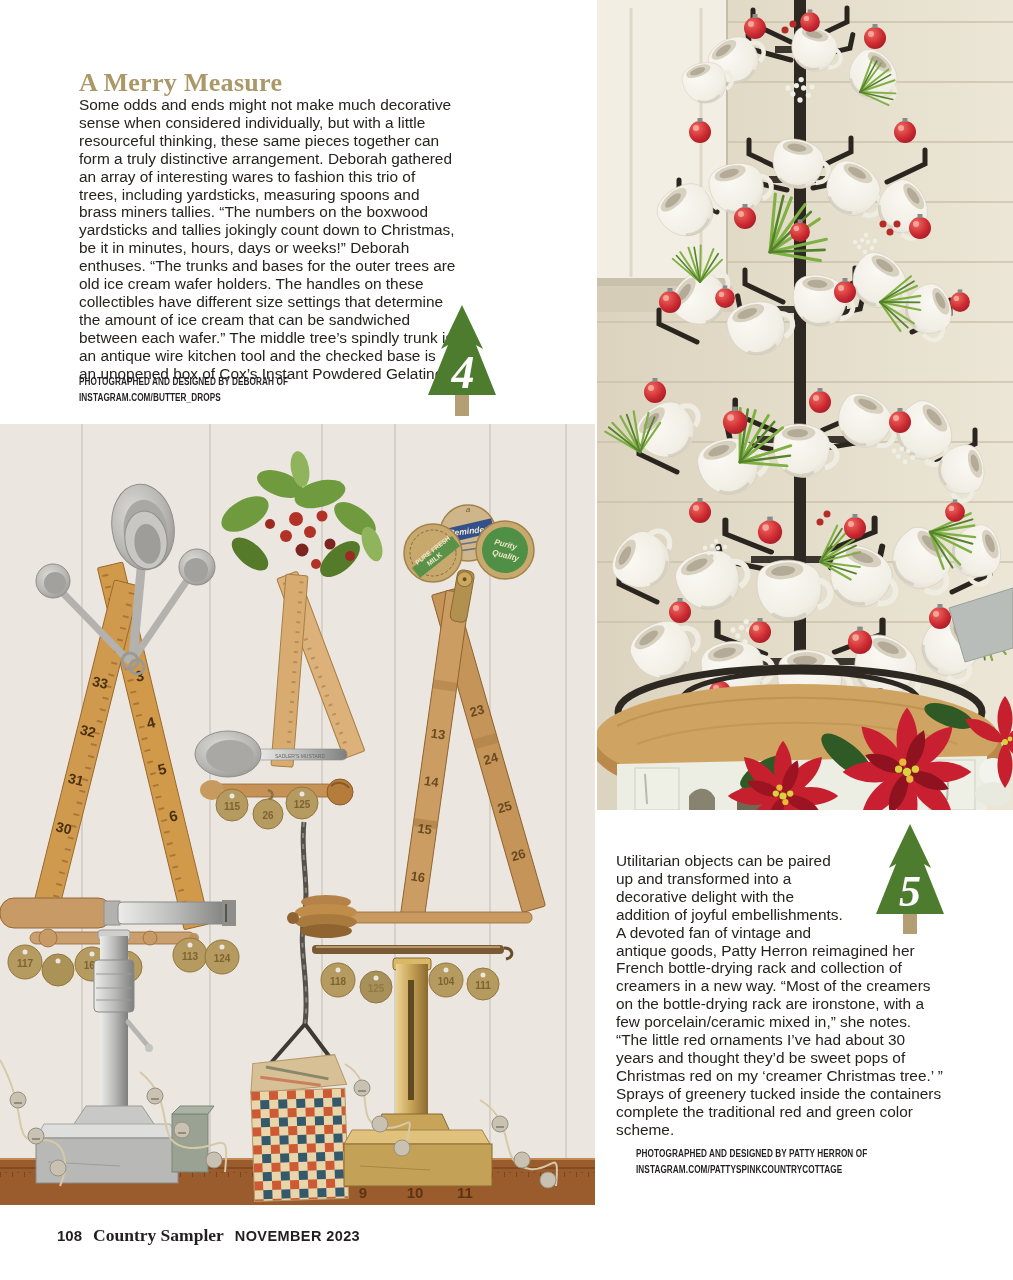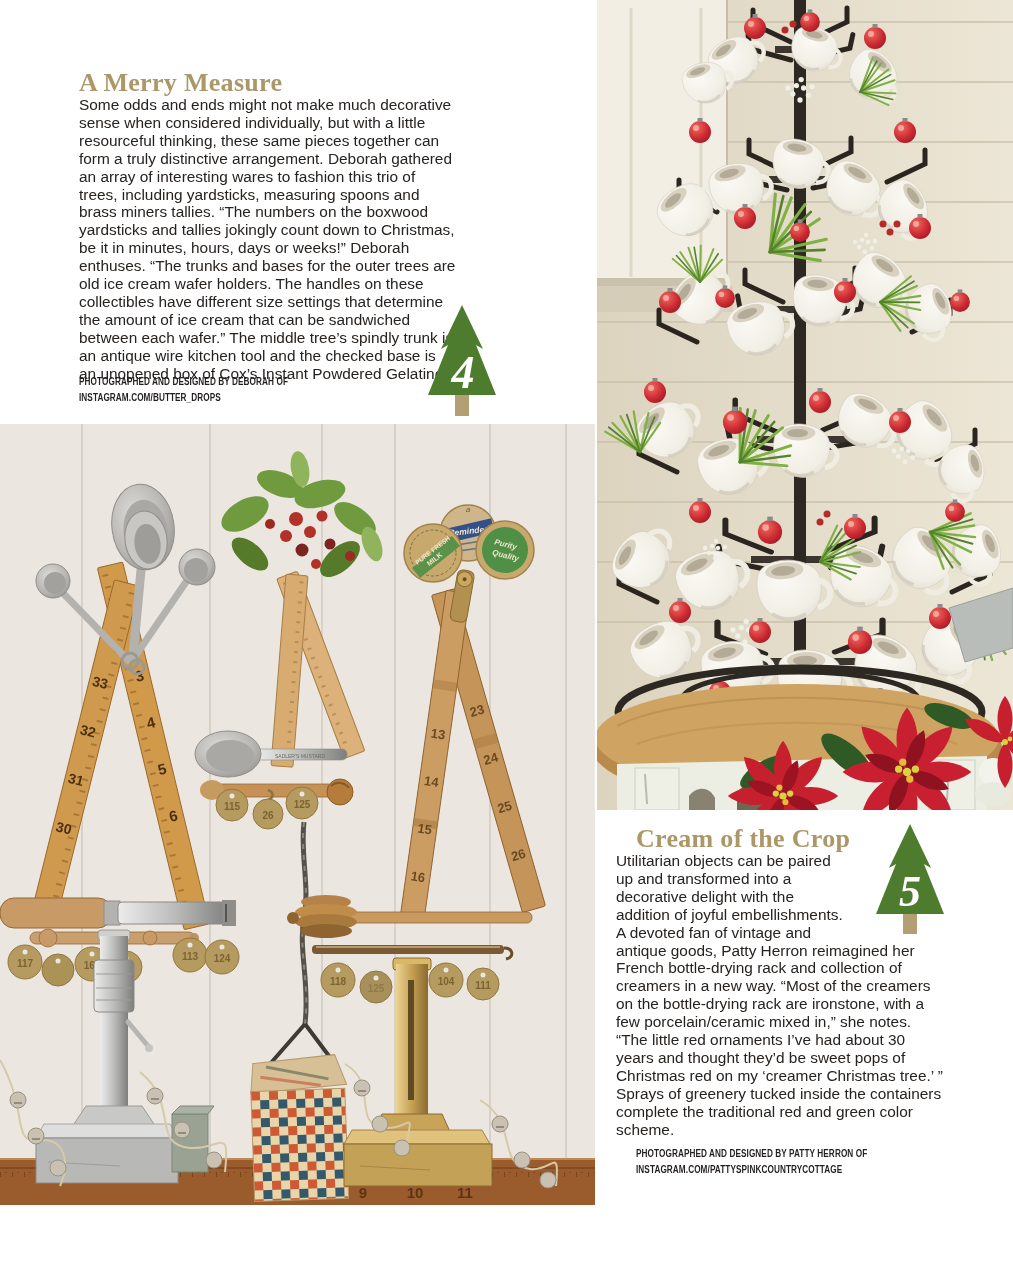--- a/index.html
+++ b/index.html
@@ -730,29 +730,33 @@
             <use href="#petal" transform="rotate(180)"></use>
         <g fill="#d8d23e">
               <circle r="3"></circle>
               <circle cx="5" cy="-3" r="2.4"></circle>
             </g>
       </g>
     </g>
   </svg>
   </figure>
 
-  <h2 class="article-title" style="left:636px;top:824px">Cream of the Crop</h2>
   <div class="body-copy" style="left:616px;top:852px;width:330px">
     <div class="t2-spacer"></div>
     <p>Utilitarian objects can be paired up and transformed into a decorative delight with the addition of joyful embellishments. A devoted fan of vintage and antique goods, Patty Herron reimagined her French bottle-drying rack and collection of creamers in a new way. “Most of the creamers on the bottle-drying rack are ironstone, with a few porcelain/ceramic mixed in,” she notes. “The little red ornaments I’ve had about 30 years and thought they’d be sweet pops of Christmas red on my ‘creamer Christmas tree.’ ” Sprays of greenery tucked inside the containers complete the traditional red and green color scheme.</p>
   </div>
   <div class="credit" style="left:636px;top:1146px;width:345px">PHOTOGRAPHED AND DESIGNED BY PATTY HERRON OF INSTAGRAM.COM/PATTYSPINKCOUNTRYCOTTAGE</div>
 
   <div class="tree-badge" style="left:874px;top:822px">
     <svg width="72" height="114" viewBox="0 0 70 114">
       <polygon points="35,2 56,46 49,42 69,92 1,92 21,42 14,46" fill="#4d7c2e"></polygon>
       <rect x="28" y="92" width="14" height="20" fill="#b49e73"></rect>
       <text x="35" y="84" font-size="44">5</text>
     </svg>
   </div>
 
+  <div class="footer">
+    <span class="num">108</span>
+    <span class="mag">Country Sampler</span>
+    <span class="issue">NOVEMBER 2023</span>
+  </div>
 
 </div>
 
 </body></html>

